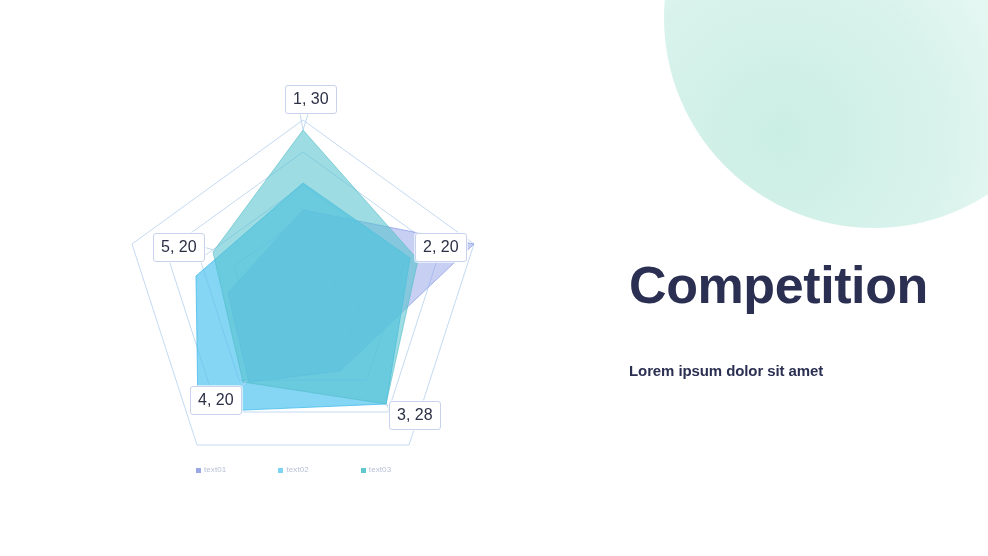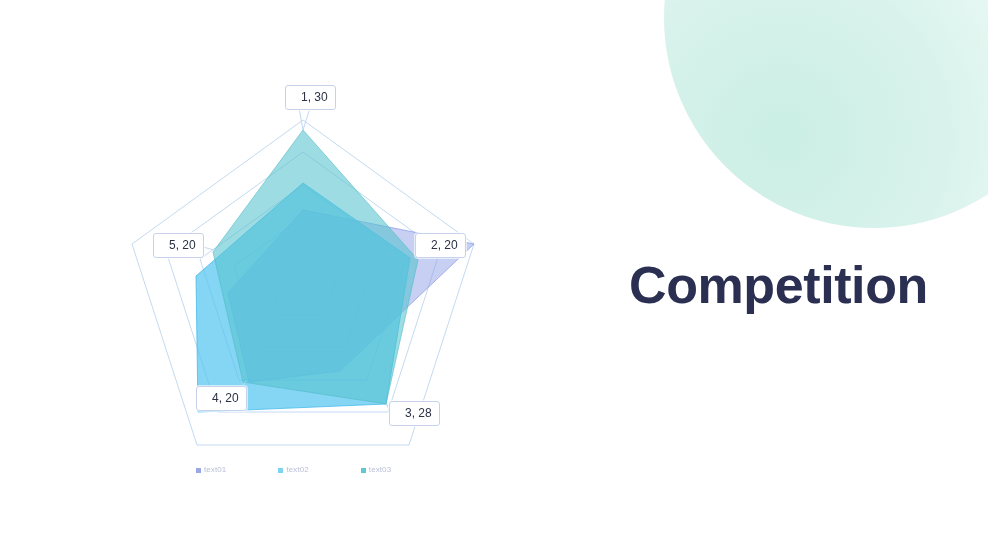--- a/index.html
+++ b/index.html
@@ -48,23 +48,23 @@
   }
 
   
   .data-label {
     position: absolute;
     box-sizing: border-box;
     background: #ffffff;
     border: 1px solid #c9d2ec;
     border-radius: 3px;
     color: #2b3044;
-    font-size: 12px;
+    font-size: 16px;
     line-height: 1;
-    padding: 5px 7px 6px 15px;
+    padding: 5px 7px 6px 7px;
     white-space: nowrap;
     box-shadow: 0 0 0 1px rgba(255,255,255,0.6);
   }
 
   
   .legend {
     position: absolute;
     left: 196px;
     top: 466px;
     display: flex;
@@ -154,21 +154,21 @@
       <line x1="386" y1="404" x2="410" y2="420"></line>
     </g>
   </svg>
 
   <div class="data-label" style="left:285px; top:85px;">1, 30</div>
 
   <div class="data-label" style="left:415px; top:233px;">2, 20</div>
 
   <div class="data-label" style="left:389px; top:401px;">3, 28</div>
 
-  <div class="data-label" style="left:196px; top:386px;">4, 20</div>
+  <div class="data-label" style="left:190px; top:386px;">4, 20</div>
 
   <div class="data-label" style="left:153px; top:233px;">5, 20</div>
 
   <div class="legend">
     <div class="legend-item">
       <span class="legend-swatch" style="background:#9aa8e6;"></span>
       <span class="legend-label">text01</span>
     </div>
     <div class="legend-item">
       <span class="legend-swatch" style="background:#7fd3f2;"></span>
@@ -176,13 +176,14 @@
     </div>
     <div class="legend-item">
       <span class="legend-swatch" style="background:#62c8cf;"></span>
       <span class="legend-label">text03</span>
     </div>
   </div>
 </div>
 
 <div class="text-panel">
   <h1 class="headline">Competition</h1>
+  <h2 class="subhead">Lorem ipsum dolor sit amet</h2>
 </div>
 
 </body></html>

